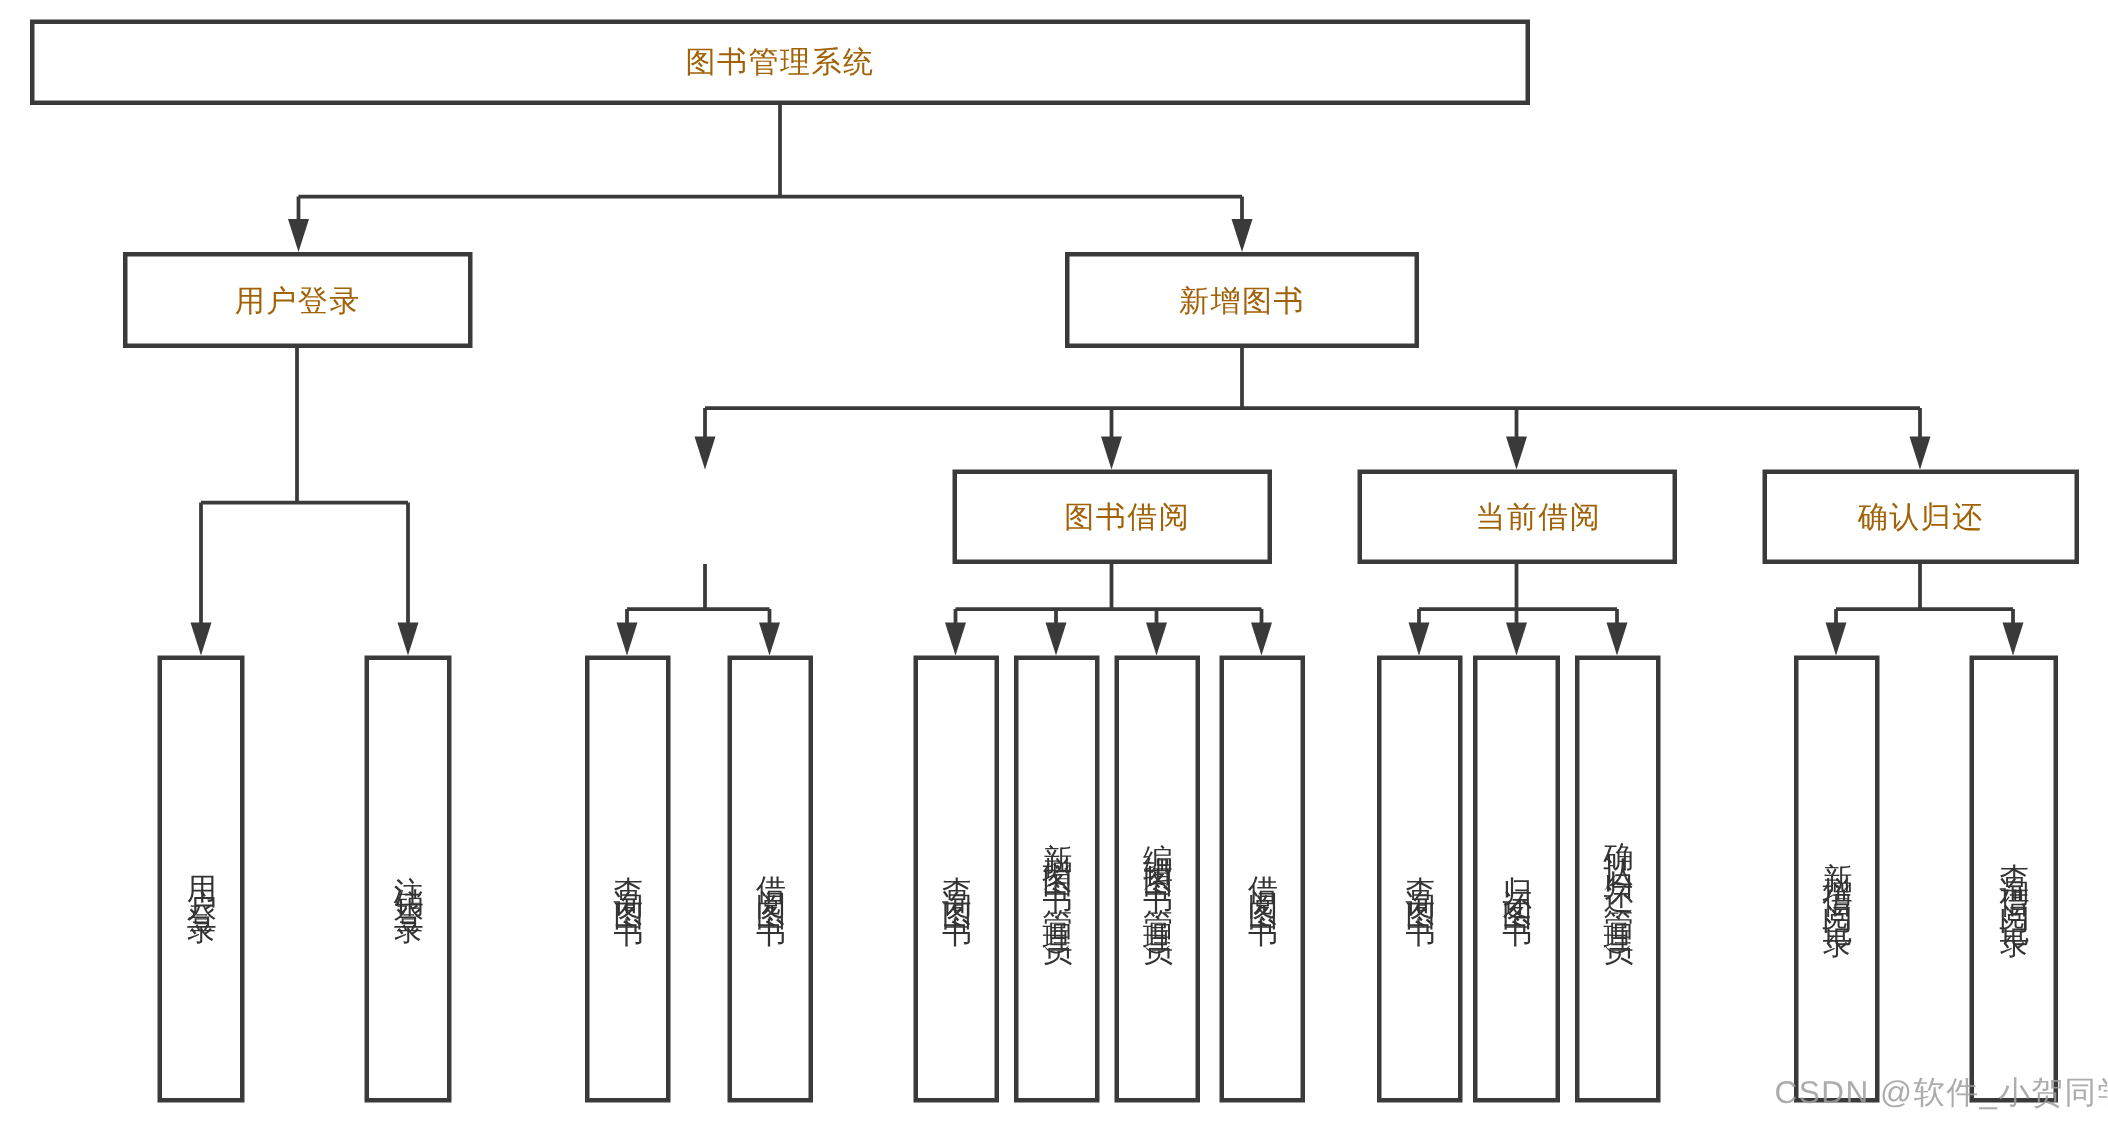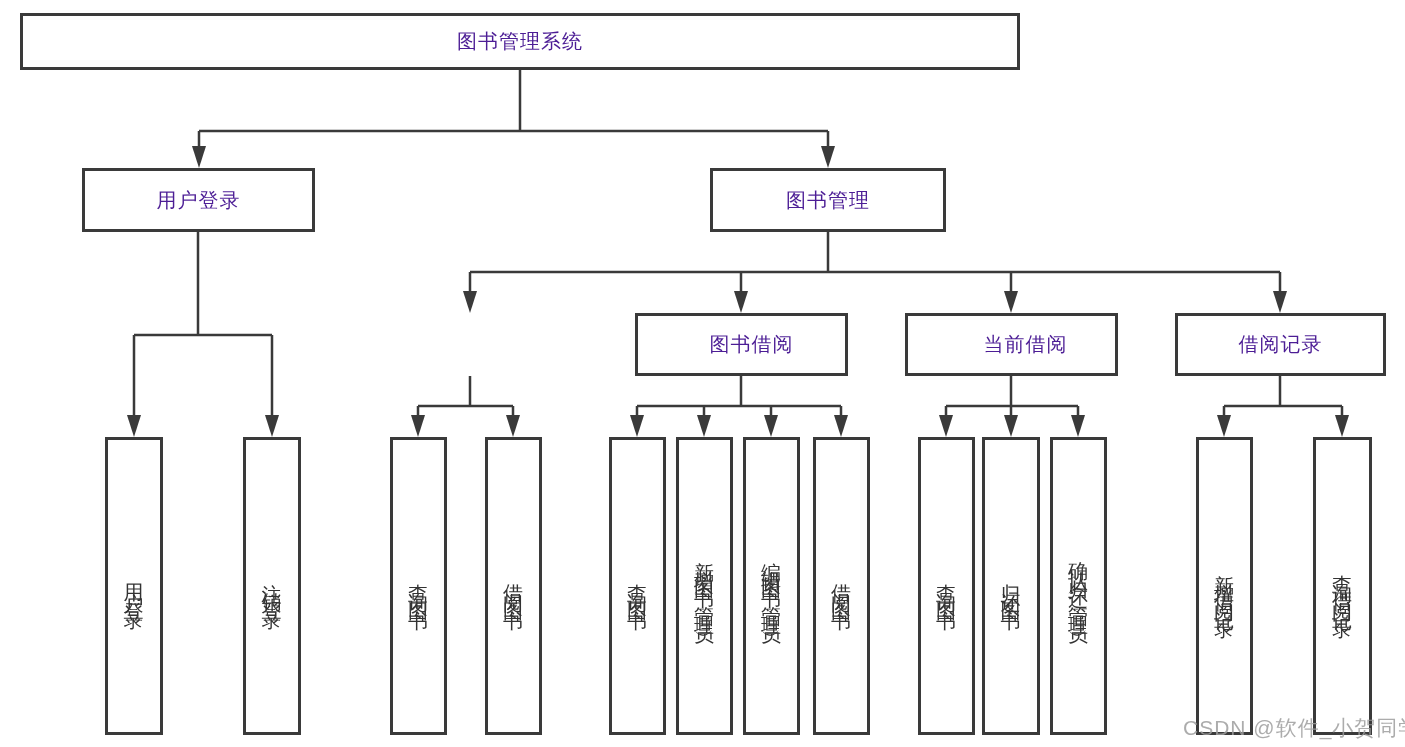--- a/index.html
+++ b/index.html
@@ -17,21 +17,21 @@
     display:flex;
     align-items:center;
     justify-content:center;
     color:#333;
     box-sizing:border-box;
   }
   .hlabel{
     font-size:20px;
     letter-spacing:1px;
     white-space:nowrap;
-    color:#4c1d95;
+    color:#a16207;
   }
   .vlabel{
     writing-mode:vertical-rl;
     text-orientation:mixed;
     font-size:20px;
     letter-spacing:9px;
     line-height:1;
     color:#333;
     white-space:nowrap;
   }
@@ -116,31 +116,31 @@
   </svg>
 
   <div class="box" style="left:20px;top:13px;width:1000px;height:57px;">
     <span class="hlabel">图书管理系统</span>
   </div>
 
   <div class="box" style="left:82px;top:168px;width:233px;height:64px;">
     <span class="hlabel">用户登录</span>
   </div>
   <div class="box" style="left:710px;top:168px;width:236px;height:64px;">
-    <span class="hlabel">图书管理</span>
+    <span class="hlabel">新增图书</span>
   </div>
 
   <div class="box" style="left:635px;top:313px;width:213px;height:63px;padding-left:20px;">
     <span class="hlabel">图书借阅</span>
   </div>
   <div class="box" style="left:905px;top:313px;width:213px;height:63px;padding-left:28px;">
     <span class="hlabel">当前借阅</span>
   </div>
   <div class="box" style="left:1175px;top:313px;width:211px;height:63px;">
-    <span class="hlabel">借阅记录</span>
+    <span class="hlabel">确认归还</span>
   </div>
 
   <div class="box" style="left:105px;top:437px;width:58px;height:298px;">
     <span class="vlabel">用户登录</span>
   </div>
   <div class="box" style="left:243px;top:437px;width:58px;height:298px;">
     <span class="vlabel">注销登录</span>
   </div>
 
   <div class="box" style="left:390px;top:437px;width:57px;height:298px;">

